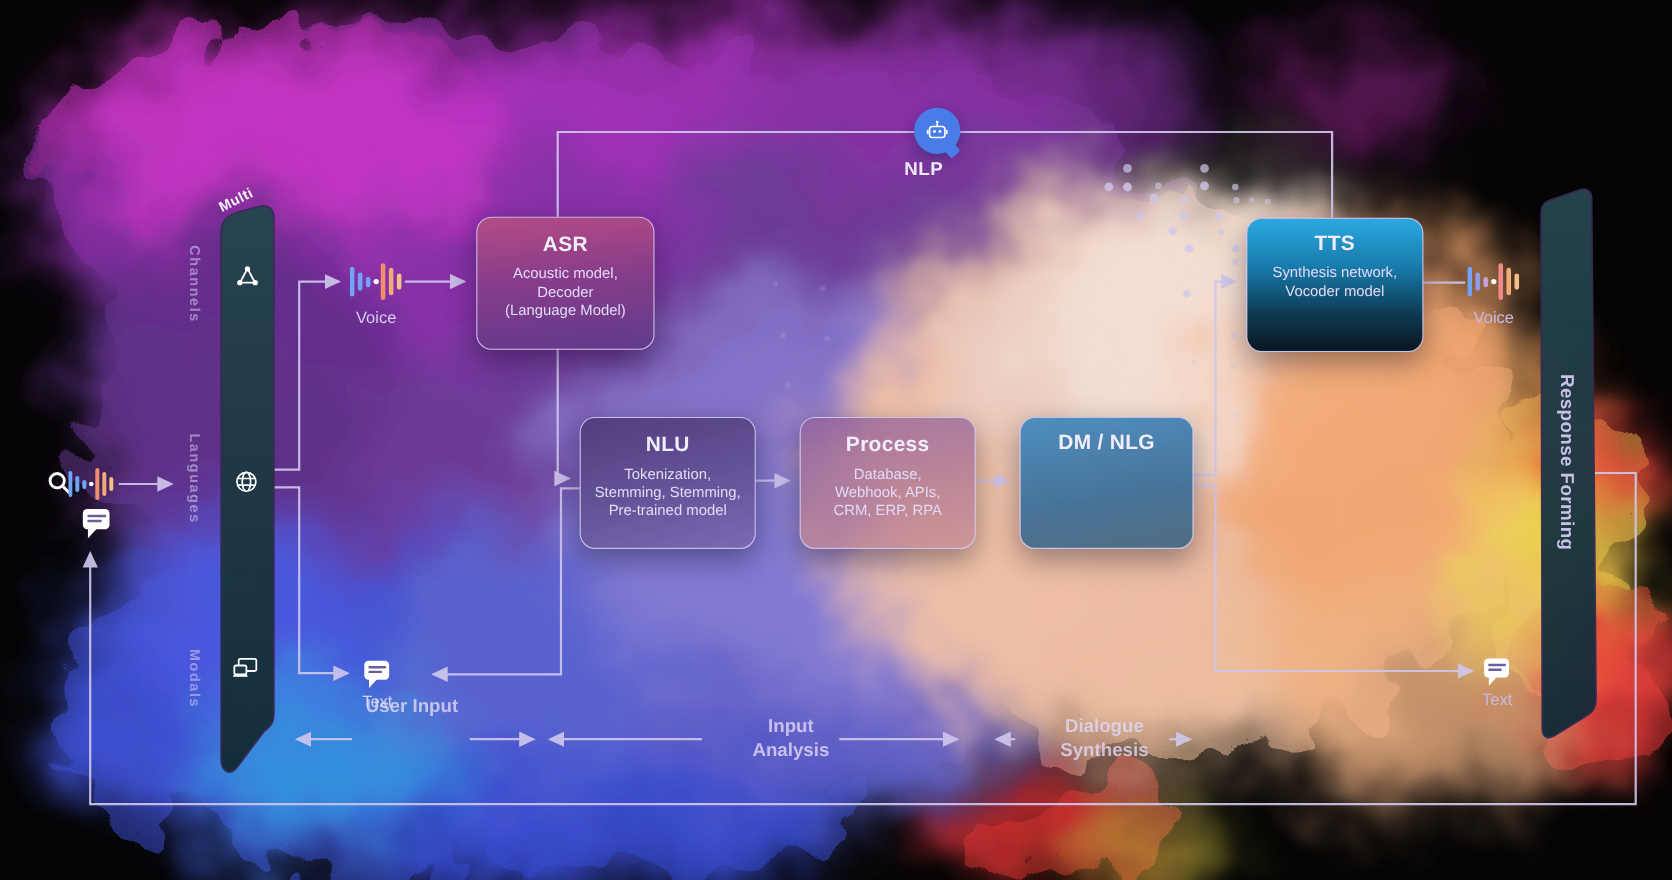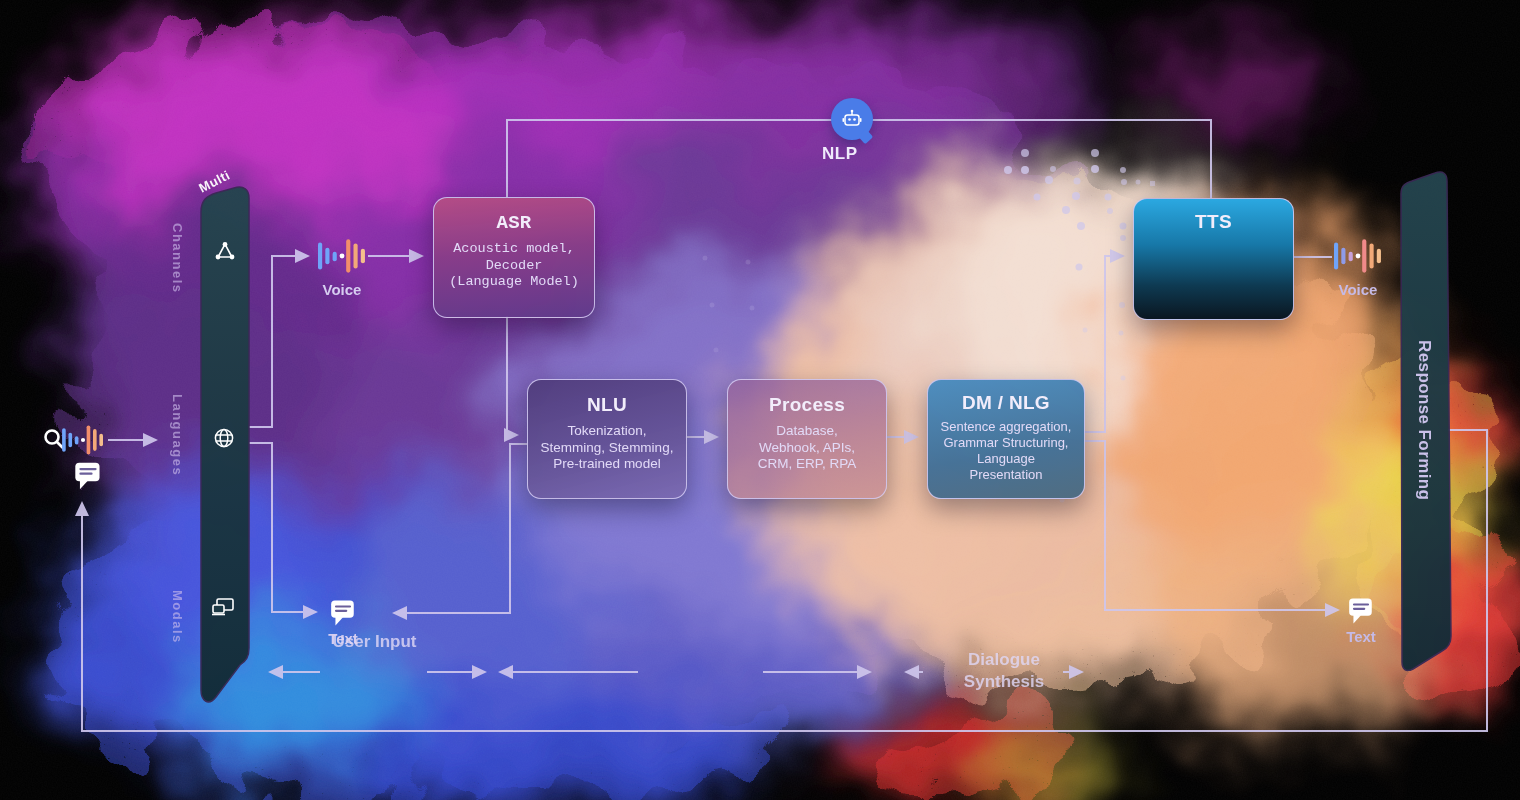--- a/index.html
+++ b/index.html
@@ -7,34 +7,34 @@
          font-family:"Liberation Sans","DejaVu Sans",sans-serif;}
   .abs{position:absolute;}
   svg{display:block;}
 
   
   .node{position:absolute;border-radius:14px;border:1.5px solid rgba(208,200,240,.9);
         text-align:center;box-shadow:0 10px 26px rgba(8,4,26,.38);color:#F2EDFB;}
   .node-title{font-size:19px;font-weight:700;margin-top:14px;letter-spacing:.3px;}
   .node-body{font-size:13.5px;line-height:1.24;margin-top:7px;color:#E2DAF7;white-space:pre-line;}
   .node-asr{left:433px;top:197px;width:160px;height:119px;
-      background:linear-gradient(175deg,rgba(182,78,132,.95) 0%,rgba(137,62,135,.93) 45%,rgba(95,58,138,.93) 100%);font-family:Liberation Mono, monospace;}
+      background:linear-gradient(175deg,rgba(182,78,132,.95) 0%,rgba(137,62,135,.93) 45%,rgba(95,58,138,.93) 100%);}
   .node-nlu{left:527px;top:379px;width:158px;height:118px;
       background:linear-gradient(165deg,rgba(80,60,124,.96) 0%,rgba(101,84,151,.94) 60%,rgba(122,105,176,.9) 100%);}
   .node-process{left:727px;top:379px;width:158px;height:118px;
       background:linear-gradient(170deg,rgba(145,97,156,.8) 0%,rgba(176,120,148,.8) 55%,rgba(196,140,146,.8) 100%);}
   .node-dm{left:927px;top:379px;width:156px;height:118px;
       background:linear-gradient(170deg,rgba(70,138,191,.95) 0%,rgba(62,110,150,.95) 60%,rgba(72,104,128,.95) 100%);}
   .node-tts{left:1133px;top:198px;width:159px;height:120px;
       background:linear-gradient(180deg,#2BA8E1 0%,#1778A8 38%,#0E3A52 72%,#0A1620 100%);}
   .node-dm .node-body{font-size:13px;margin-top:5px;}
   .node-dm .node-title,.node-tts .node-title{margin-top:12px;}
 
   
-  .io-label{position:absolute;font-size:15px;font-weight:700;color:#D6CDF0;text-align:center;}
+  .io-label{position:absolute;font-size:15px;font-weight:400;color:#D6CDF0;text-align:center;}
   .io-label.dim{color:#C5BAE6;}
   .phase{position:absolute;font-size:17px;font-weight:700;color:rgba(223,215,244,.82);
          text-align:center;line-height:1.28;white-space:pre-line;}
   .vside{position:absolute;writing-mode:vertical-rl;font-size:13px;font-weight:700;
          letter-spacing:1.5px;color:rgba(206,191,236,.62);text-align:center;}
   .multi{position:absolute;font-size:13px;font-weight:700;color:rgba(255,255,255,.95);
          transform:rotate(-27deg);letter-spacing:.5px;}
   .rbar-label{position:absolute;left:1402px;top:180px;width:44px;height:480px;display:flex;
          align-items:center;justify-content:center;writing-mode:vertical-rl;
          font-size:17px;font-weight:600;letter-spacing:.4px;color:#C9C0E8;}
@@ -272,41 +272,41 @@
 Pre-trained model</div>
   </div>
   <div class="node node-process">
     <div class="node-title">Process</div>
     <div class="node-body">Database,
 Webhook, APIs,
 CRM, ERP, RPA</div>
   </div>
   <div class="node node-dm">
     <div class="node-title">DM / NLG</div>
-    <div class="node-body">Sentence aggregation,
-Grammar Structuring,
-Language
-Presentation</div>
   </div>
   <div class="node node-tts">
     <div class="node-title">TTS</div>
+    <div class="node-body">Synthesis network,
+Vocoder model</div>
   </div>
 
   <div class="nlp-wrap">
     <div class="nlp-bubble">
       <svg width="24" height="24" viewBox="0 0 24 24">
         <rect x="5" y="8" width="14" height="10" rx="2.5" stroke="#fff" stroke-width="1.5" fill="none"></rect>
         <path d="M12,8 L12,5" stroke="#fff" stroke-width="1.5"></path>
         <circle cx="12" cy="4" r="1.3" fill="#fff"></circle>
         <circle cx="9.5" cy="12.5" r="1.3" fill="#fff"></circle>
         <circle cx="14.5" cy="12.5" r="1.3" fill="#fff"></circle>
         <rect x="2.5" y="11" width="1.6" height="4" rx="0.8" fill="#fff"></rect>
         <rect x="19.9" y="11" width="1.6" height="4" rx="0.8" fill="#fff"></rect>
       </svg>
     </div>
   </div>
   <div class="nlp-label">NLP</div>
 
   <div class="phase" style="left:302px;top:631px;width:145px;">User Input</div>
+  <div class="phase" style="left:649px;top:649px;width:140px;">Input
+Analysis</div>
   <div class="phase" style="left:904px;top:649px;width:200px;">Dialogue
 Synthesis</div>
 
 </div>
 
 </body></html>

